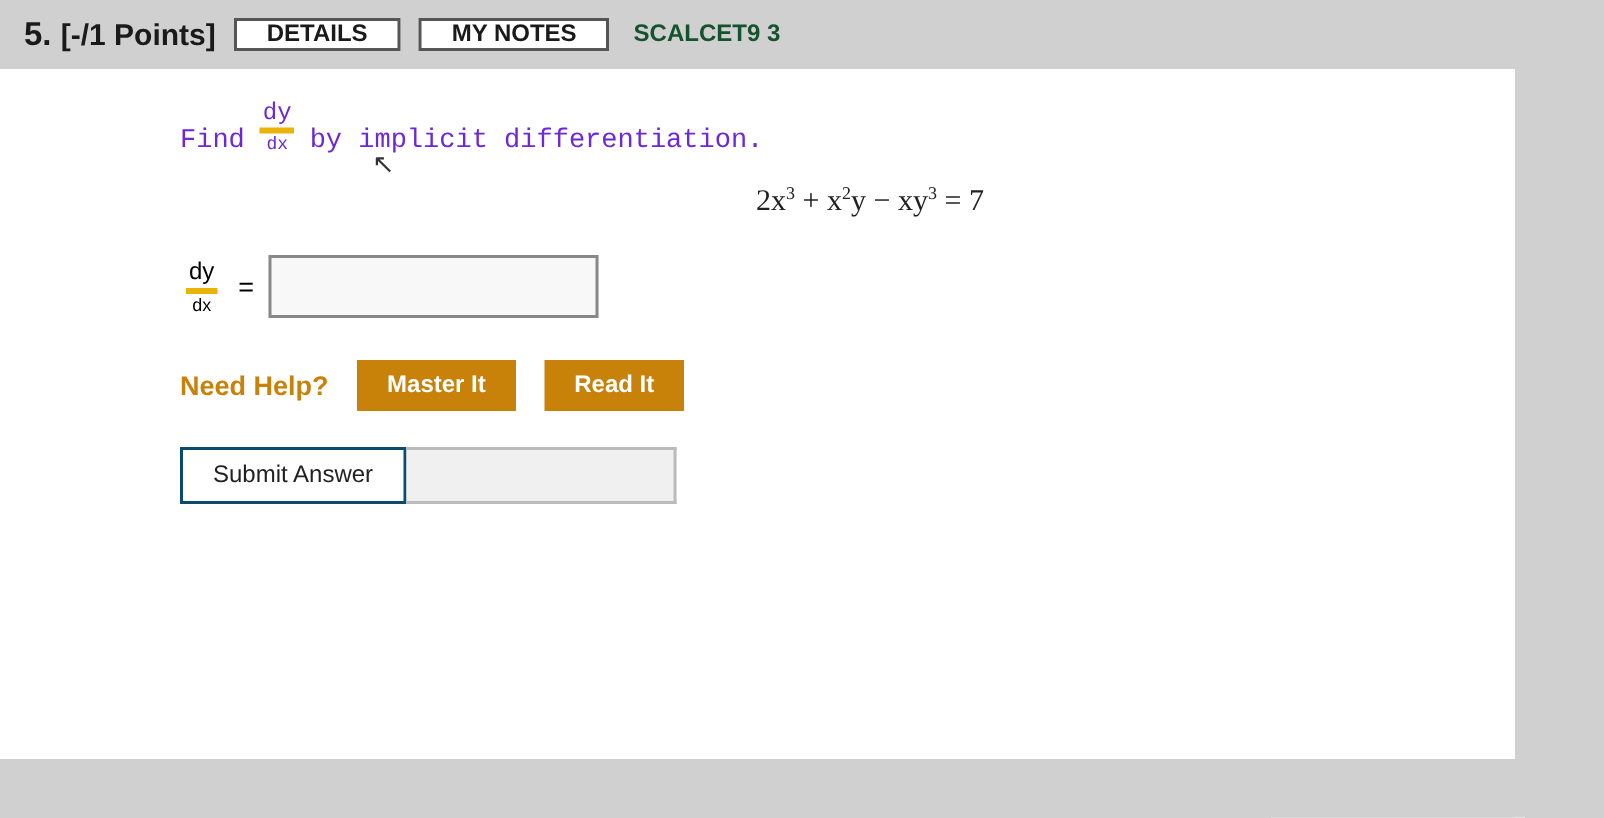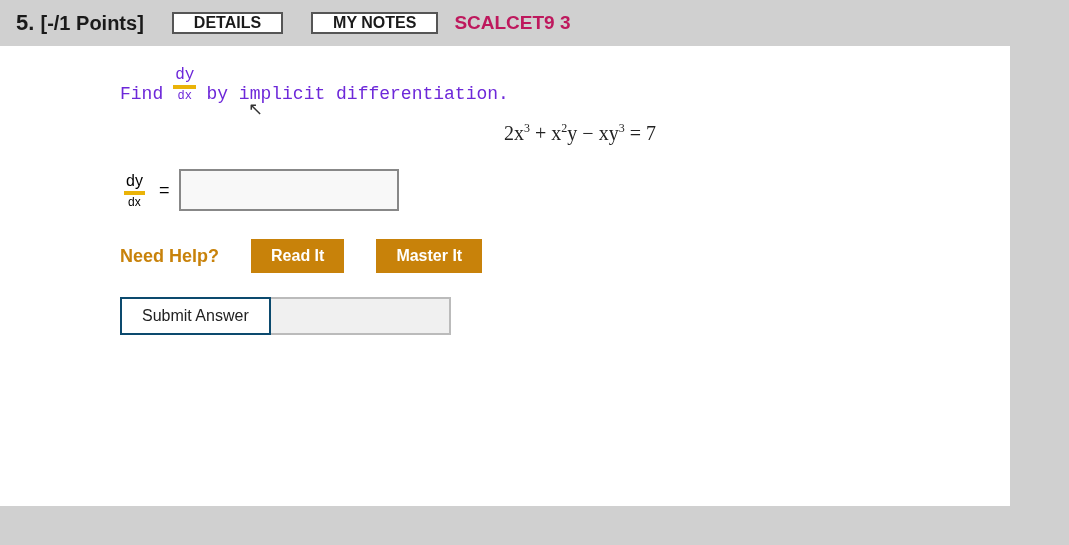--- a/index.html
+++ b/index.html
@@ -35,27 +35,26 @@
     }
 
     .header-btn {
       border: 2px solid #555;
       background: #fff;
       padding: 0 20px;
       font-size: 16px;
       font-weight: bold;
       cursor: pointer;
       color: #1a1a1a;
-      margin-left: 16px;
     }
 
     .scalcet-label {
-      font-size: 19px;
-      font-weight: bold;
-      color: #be185d;
+      font-size: 16px;
+      font-weight: bold;
+      color: #14532d;
       margin-left: 4px;
     }
 
     .content-area {
       background: #fff;
       margin: 0 0 0 0;
       padding: 20px 30px 20px 120px;
       min-height: 460px;
       position: relative;
     }
@@ -121,21 +120,21 @@
       border: 2px solid #888;
       background: #f8f8f8;
       font-size: 16px;
       padding: 4px 8px;
       outline: none;
     }
 
     .need-help-row {
       display: flex;
       align-items: center;
-      gap: 32px;
+      gap: 19px;
       margin-bottom: 24px;
     }
 
     .need-help-label {
       font-size: 18px;
       font-weight: bold;
       color: #c8820a;
     }
 
     .help-btn {
@@ -218,22 +217,22 @@
       <span class="fraction">
         <span class="numerator">dy</span>
         <span class="denominator">dx</span>
       </span>
       <span style="font-size:18px;">=</span>
       <input class="answer-input" type="text" placeholder="" style="">
     </div>
 
     <div class="need-help-row">
       <span class="need-help-label">Need Help?</span>
+      <button class="help-btn">Master It</button>
       <button class="help-btn">Read It</button>
-      <button class="help-btn">Master It</button>
     </div>
 
     <div class="submit-row">
       <button class="submit-btn">Submit Answer</button>
       <div class="submit-extension"></div>
     </div>
 
   </div>
 
 </div>

